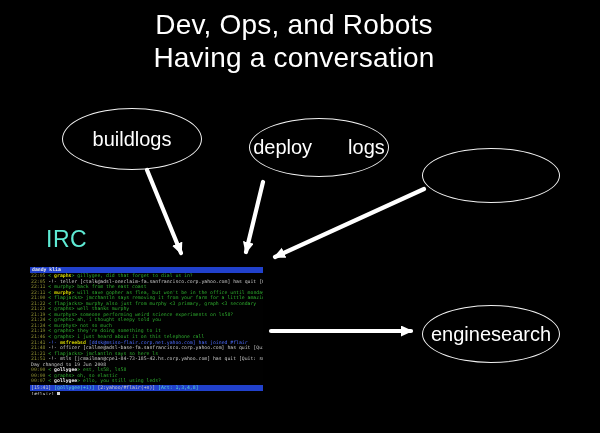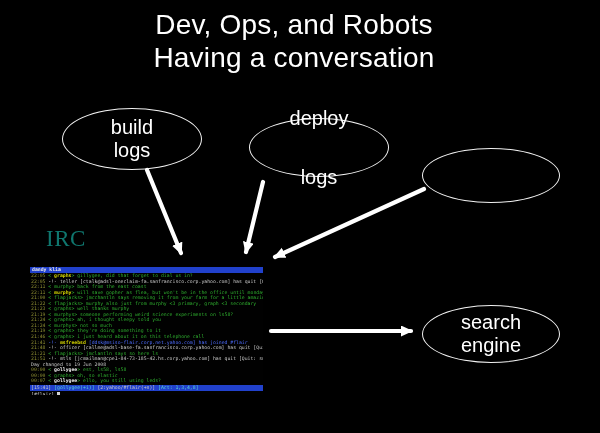--- a/index.html
+++ b/index.html
@@ -9,30 +9,30 @@
     overflow:hidden; font-family:"Liberation Sans", sans-serif;
   }
   .title {
     position:absolute; left:0; top:8px; width:524px; text-align:center;
     color:#fff; font-size:28px; line-height:33px; font-weight:500;
     letter-spacing:0.2px;
     margin-left:32px;
   }
   .bubble {
     position:absolute; border:1.5px solid #f2f2f2; border-radius:50%;
-    display:flex; flex-direction:column; align-items:center; justify-content:center;
+    display:flex; flex-direction:row; align-items:center; justify-content:center;
     color:#fff; font-size:20px; line-height:23px; text-align:center;
   }
   #bubble-build  { left:62px;  top:108px; width:140px; height:62px; }
   #bubble-deploy { left:249px; top:118px; width:140px; height:59px;gap:36px; }
   #bubble-alerts { left:422px; top:148px; width:138px; height:55px; }
   #bubble-search { left:422px; top:305px; width:138px; height:58px; }
   .irc-label {
-    position:absolute; left:46px; top:226px; color:#0f766e; font-size:23px;
-    font-weight:500; letter-spacing:0.5px;font-family:Liberation Serif, serif;
+    position:absolute; left:46px; top:226px; color:#5eead4; font-size:23px;
+    font-weight:500; letter-spacing:0.5px;
   }
   #arrows { position:absolute; left:0; top:0; pointer-events:none; }
 
   
   .terminal {
     position:absolute; left:30px; top:267px; width:233px; height:128px;
     background:#010101; overflow:hidden;
     font-family:"DejaVu Sans Mono", monospace; font-size:4.8px; line-height:5.55px;
     white-space:nowrap;
   }
@@ -69,22 +69,22 @@
 
   <div class="bubble" id="bubble-deploy">
     <div>deploy</div>
     <div>logs</div>
   </div>
 
   <div class="bubble" id="bubble-alerts">
   </div>
 
   <div class="bubble" id="bubble-search">
+    <div>engine</div>
     <div>search</div>
-    <div>engine</div>
   </div>
 
   <div class="irc-label">IRC</div>
 
   <div class="terminal">
     <div class="titlebar">dandy klia</div>
     <div>
         <div class="tline"><span class="c-ts">22:05 </span><span class="c-g">&lt; </span><span class="c-y">graphs</span><span class="c-g">&gt; gillygee, did that forget to dial us in?</span></div>
         <div class="tline"><span class="c-ts">22:05 </span><span class="c-w">-!- teller [ctalk@adsl-oneclaim-fa.sanfrancisco.corp.yahoo.com] has quit [Quit: teller]</span></div>
         <div class="tline"><span class="c-ts">22:11 </span><span class="c-g">&lt; murphy&gt; back from the east coast</span></div>

